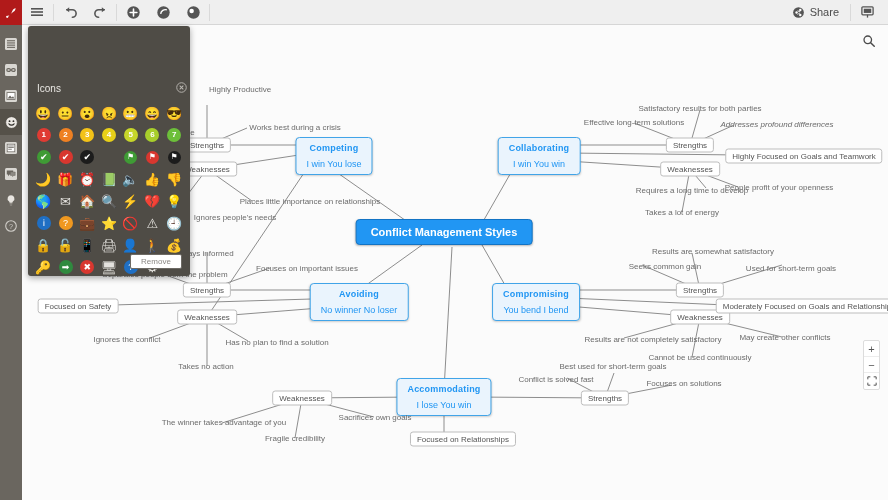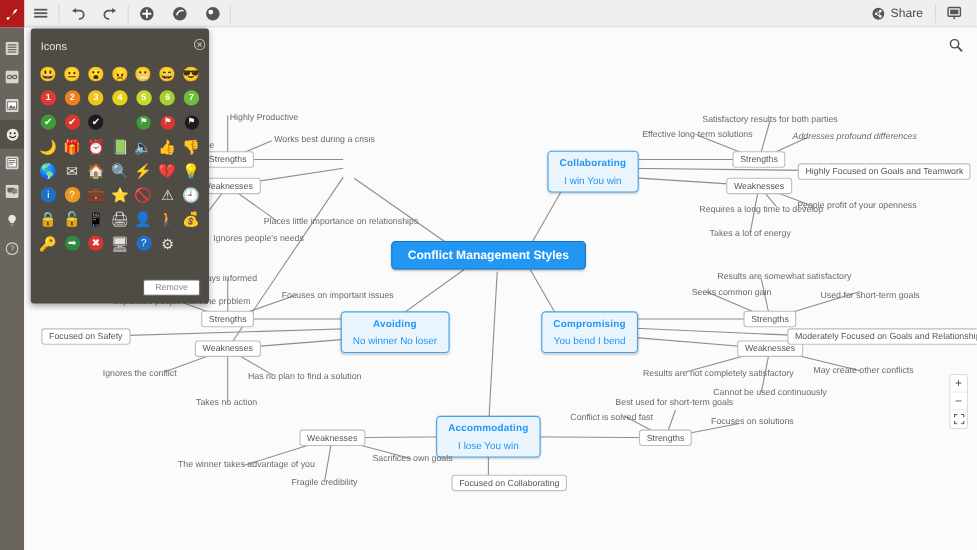--- a/index.html
+++ b/index.html
@@ -52,21 +52,21 @@
   .boxnode { background:#fff; border:1px solid #bdbdbd; border-radius:3px;
              padding:2px 6px; font-size:8px; color:#555; }
 
   .leaf { font-size:8px; color:#6b6b6b; }
 
   
   #icons-panel { position:absolute; left:28px; top:26px; width:162px; height:250px;
                  background:#4f4c46; border-radius:3px; color:#e4e2de;
                  box-shadow:0 2px 6px rgba(0,0,0,.35); }
   #icons-head { display:flex; align-items:center; justify-content:space-between;
-                padding:7px 3px 4px 9px; }
+                padding:7px 3px 4px 9px;margin-top:46px; }
   #icons-title { font-size:10px; color:#e9e7e3; }
   #icons-close { cursor:pointer; opacity:.85; }
   #icons-grid { display:grid; grid-template-columns:repeat(7,1fr);
                 gap:2px; padding:2px 6px 0 6px; }
   .ico { height:20px; display:flex; align-items:center; justify-content:center;
          font-size:13px; cursor:pointer; line-height:1; }
   .badge { width:14px; height:14px; border-radius:50%; color:#fff;
            font-size:8px; font-weight:bold; display:flex; align-items:center;
            justify-content:center; }
   .chk { width:14px; height:14px; border-radius:50%; color:#fff; font-size:9px;
@@ -299,40 +299,44 @@
         <path d="M280,373 L273,413"></path>
         <path d="M280,373 L352,392"></path>
         <path d="M583,373 L545,353"></path>
         <path d="M583,373 L592,348"></path>
         <path d="M583,373 L650,360"></path>
       </g>
     </svg>
 
     <div class="node mainnode" style="left:422px; top:207px;">Conflict Management Styles</div>
 
+    <div class="node stylenode" style="left:312px; top:131px;">
+      <div class="t">Competing</div>
+      <div class="s">I win You lose</div>
+    </div>
     <div class="node stylenode" style="left:517px; top:131px;">
       <div class="t">Collaborating</div>
       <div class="s">I win You win</div>
     </div>
     <div class="node stylenode" style="left:337px; top:277px;">
       <div class="t">Avoiding</div>
       <div class="s">No winner No loser</div>
     </div>
     <div class="node stylenode" style="left:514px; top:277px;">
       <div class="t">Compromising</div>
       <div class="s">You bend I bend</div>
     </div>
     <div class="node stylenode" style="left:422px; top:372px;">
       <div class="t">Accommodating</div>
       <div class="s">I lose You win</div>
     </div>
 
     <div class="node boxnode" style="left:185px; top:120px;">Strengths</div>
     <div class="node boxnode" style="left:185px; top:144px;">Weaknesses</div>
-    <div class="node leaf" style="left:218px; top:82px;">Highly Productive</div>
+    <div class="node leaf" style="left:218px; top:64px;">Highly Productive</div>
     <div class="node leaf" style="left:273px; top:102px;">Works best during a crisis</div>
     <div class="node leaf" style="left:288px; top:176px;">Places little importance on relationships</div>
     <div class="node leaf" style="left:213px; top:192px;">Ignores people's needs</div>
     <div class="node leaf" style="left:166px; top:107px;">one</div>
 
     <div class="node boxnode" style="left:668px; top:120px;">Strengths</div>
     <div class="node boxnode" style="left:668px; top:144px;">Weaknesses</div>
     <div class="node leaf" style="left:678px; top:83px;">Satisfactory results for both parties</div>
     <div class="node leaf" style="left:612px; top:97px;">Effective long-term solutions</div>
     <div class="node leaf" style="left:755px; top:99px;font-style:italic;">Addresses profound differences</div>
@@ -362,21 +366,21 @@
     <div class="node boxnode" style="left:787px; top:281px;">Moderately Focused on Goals and Relationships</div>
 
     <div class="node boxnode" style="left:280px; top:373px;">Weaknesses</div>
     <div class="node boxnode" style="left:583px; top:373px;">Strengths</div>
     <div class="node leaf" style="left:591px; top:341px;">Best used for short-term goals</div>
     <div class="node leaf" style="left:534px; top:354px;">Conflict is solved fast</div>
     <div class="node leaf" style="left:662px; top:358px;">Focuses on solutions</div>
     <div class="node leaf" style="left:202px; top:397px;">The winner takes advantage of you</div>
     <div class="node leaf" style="left:273px; top:413px;">Fragile credibility</div>
     <div class="node leaf" style="left:353px; top:392px;">Sacrifices own goals</div>
-    <div class="node boxnode" style="left:441px; top:414px;">Focused on Collaborating</div>
+    <div class="node boxnode" style="left:441px; top:414px;">Focused on Relationships</div>
   </div>
 
   <div id="icons-panel">
     <div id="icons-head">
       <span id="icons-title">Icons</span>
       <span id="icons-close">
         <svg width="11" height="11" viewBox="0 0 12 12">
             <circle cx="6" cy="6" r="5.2" fill="none" stroke="#cfccc7" stroke-width="1"></circle>
             <path d="M4 4l4 4M8 4l-4 4" stroke="#cfccc7" stroke-width="1.1"></path>
           </svg>

